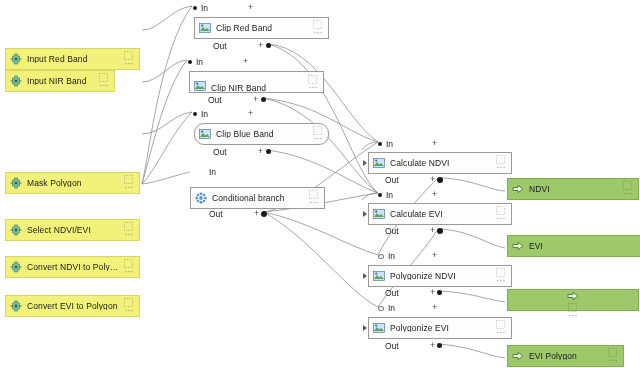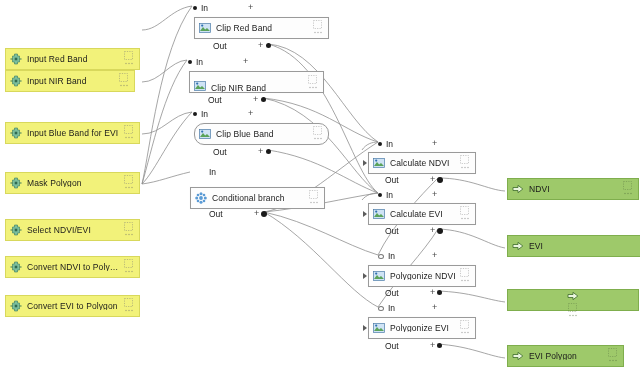--- a/index.html
+++ b/index.html
@@ -80,21 +80,21 @@
     border:1px solid #7fae4d;
     width:132px;
   }
   
   .node.proc{
     background:#fdfdfd;
     border:1px solid #9a9a9a;
     box-shadow:0 0 0 0.5px rgba(0,0,0,.02);
   }
   .node.proc.w1{width:135px;}
-  .node.proc.w2{width:108px;}
+  .node.proc.w2{width:144px;}
 
   
   .port{
     position:absolute;
     height:12px;
     display:flex;
     align-items:center;
     font-size:8.5px;
     color:#1a1a1a;
     white-space:nowrap;
@@ -196,59 +196,40 @@
         <rect x=".5" y=".5" width="8" height="8" fill="none" stroke="#777" stroke-width=".8" stroke-dasharray="1.2 1.2"></rect>
       </svg>
       <svg class="cdots" viewBox="0 0 8 3">
         <circle cx="1" cy="1.5" r=".7" fill="#666"></circle>
           <circle cx="4" cy="1.5" r=".7" fill="#666"></circle>
           <circle cx="7" cy="1.5" r=".7" fill="#666"></circle>
       </svg>
     </span>
   </div>
 
-  <div class="node input" style="left:5px;top:70px;width:130px;">
+  <div class="node input" style="left:5px;top:70px;width:110px;">
     <span class="nicon">
       <svg width="12" height="12" viewBox="0 0 12 12">
         <path d="M4.5 1h3v2h2v3h2v0h-2v3h-2v2h-3V9h-2V6h-2h2V3h2z" fill="#7bbf9e" stroke="#3a7a5e" stroke-width=".6"></path>
         <rect x="4.7" y="4.7" width="2.6" height="2.6" fill="#2f6b52"></rect>
       </svg>
     </span>
     <span class="nlabel">Input NIR Band</span>
     <span class="corner">
       <svg class="cmark" viewBox="0 0 9 9">
         <rect x=".5" y=".5" width="8" height="8" fill="none" stroke="#777" stroke-width=".8" stroke-dasharray="1.2 1.2"></rect>
       </svg>
       <svg class="cdots" viewBox="0 0 8 3">
         <circle cx="1" cy="1.5" r=".7" fill="#666"></circle>
           <circle cx="4" cy="1.5" r=".7" fill="#666"></circle>
           <circle cx="7" cy="1.5" r=".7" fill="#666"></circle>
       </svg>
     </span>
   </div>
 
-  <div class="node input" style="left:5px;top:122px;width:135px;">
-    <span class="nicon">
-      <svg width="12" height="12" viewBox="0 0 12 12">
-        <path d="M4.5 1h3v2h2v3h2v0h-2v3h-2v2h-3V9h-2V6h-2h2V3h2z" fill="#7bbf9e" stroke="#3a7a5e" stroke-width=".6"></path>
-        <rect x="4.7" y="4.7" width="2.6" height="2.6" fill="#2f6b52"></rect>
-      </svg>
-    </span>
-    <span class="nlabel">Input Blue Band for EVI</span>
-    <span class="corner">
-      <svg class="cmark" viewBox="0 0 9 9">
-        <rect x=".5" y=".5" width="8" height="8" fill="none" stroke="#777" stroke-width=".8" stroke-dasharray="1.2 1.2"></rect>
-      </svg>
-      <svg class="cdots" viewBox="0 0 8 3">
-        <circle cx="1" cy="1.5" r=".7" fill="#666"></circle>
-          <circle cx="4" cy="1.5" r=".7" fill="#666"></circle>
-          <circle cx="7" cy="1.5" r=".7" fill="#666"></circle>
-      </svg>
-    </span>
-  </div>
 
   <div class="node input" style="left:5px;top:172px;width:135px;">
     <span class="nicon">
       <svg width="12" height="12" viewBox="0 0 12 12">
         <path d="M4.5 1h3v2h2v3h2v0h-2v3h-2v2h-3V9h-2V6h-2h2V3h2z" fill="#7bbf9e" stroke="#3a7a5e" stroke-width=".6"></path>
         <rect x="4.7" y="4.7" width="2.6" height="2.6" fill="#2f6b52"></rect>
       </svg>
     </span>
     <span class="nlabel">Mask Polygon</span>
     <span class="corner">

